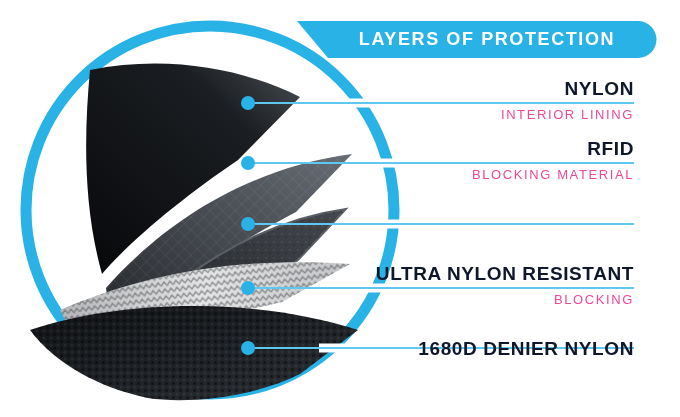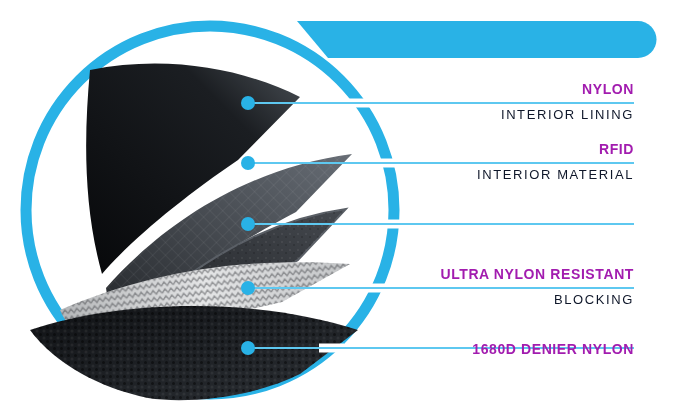--- a/index.html
+++ b/index.html
@@ -4,31 +4,31 @@
 <style>
   html,body{margin:0;padding:0;background:#ffffff;}
   #stage{
     position:relative;width:680px;height:417px;background:#ffffff;overflow:hidden;
     font-family:"Liberation Sans", sans-serif;
   }
   #art{position:absolute;left:0;top:0;}
   .banner-text{
     position:absolute;left:330px;top:21px;width:314px;height:37px;
     line-height:37px;text-align:center;color:#ffffff;font-weight:bold;
-    font-size:18px;letter-spacing:1.6px;white-space:nowrap;margin-top:28px;
+    font-size:18px;letter-spacing:1.6px;white-space:nowrap;
   }
   .layer-label{
     position:absolute;right:46px;width:330px;text-align:right;
   }
   .layer-label .title{
-    font-size:14px;font-weight:bold;color:#a21caf;letter-spacing:0.6px;
+    font-size:19px;font-weight:bold;color:#0f172a;letter-spacing:0.6px;
     line-height:22px;white-space:nowrap;
   }
   .layer-label .subtitle{
-    position:absolute;right:0;top:28px;font-size:13px;color:#0f172a;
+    position:absolute;right:0;top:28px;font-size:13px;color:#ec4899;
     letter-spacing:1.6px;line-height:18px;white-space:nowrap;
   }
 </style>
 </head>
 <body>
 
 <div id="stage">
 
   <svg id="art" width="680" height="417" viewBox="0 0 680 417">
     <defs>
@@ -117,21 +117,21 @@
   </svg>
 
   <div class="banner-text">LAYERS OF PROTECTION</div>
 
   <div class="layer-label" style="top:78px">
     <div class="title">NYLON</div>
     <div class="subtitle">INTERIOR LINING</div>
   </div>
   <div class="layer-label" style="top:138px">
     <div class="title">RFID</div>
-    <div class="subtitle">INTERIOR MATERIAL</div>
+    <div class="subtitle">BLOCKING MATERIAL</div>
   </div>
   <div class="layer-label" style="top:263px">
     <div class="title">ULTRA NYLON RESISTANT</div>
     <div class="subtitle">BLOCKING</div>
   </div>
   <div class="layer-label" style="top:338px">
     <div class="title">1680D DENIER NYLON</div>
   </div>
 
 </div>

